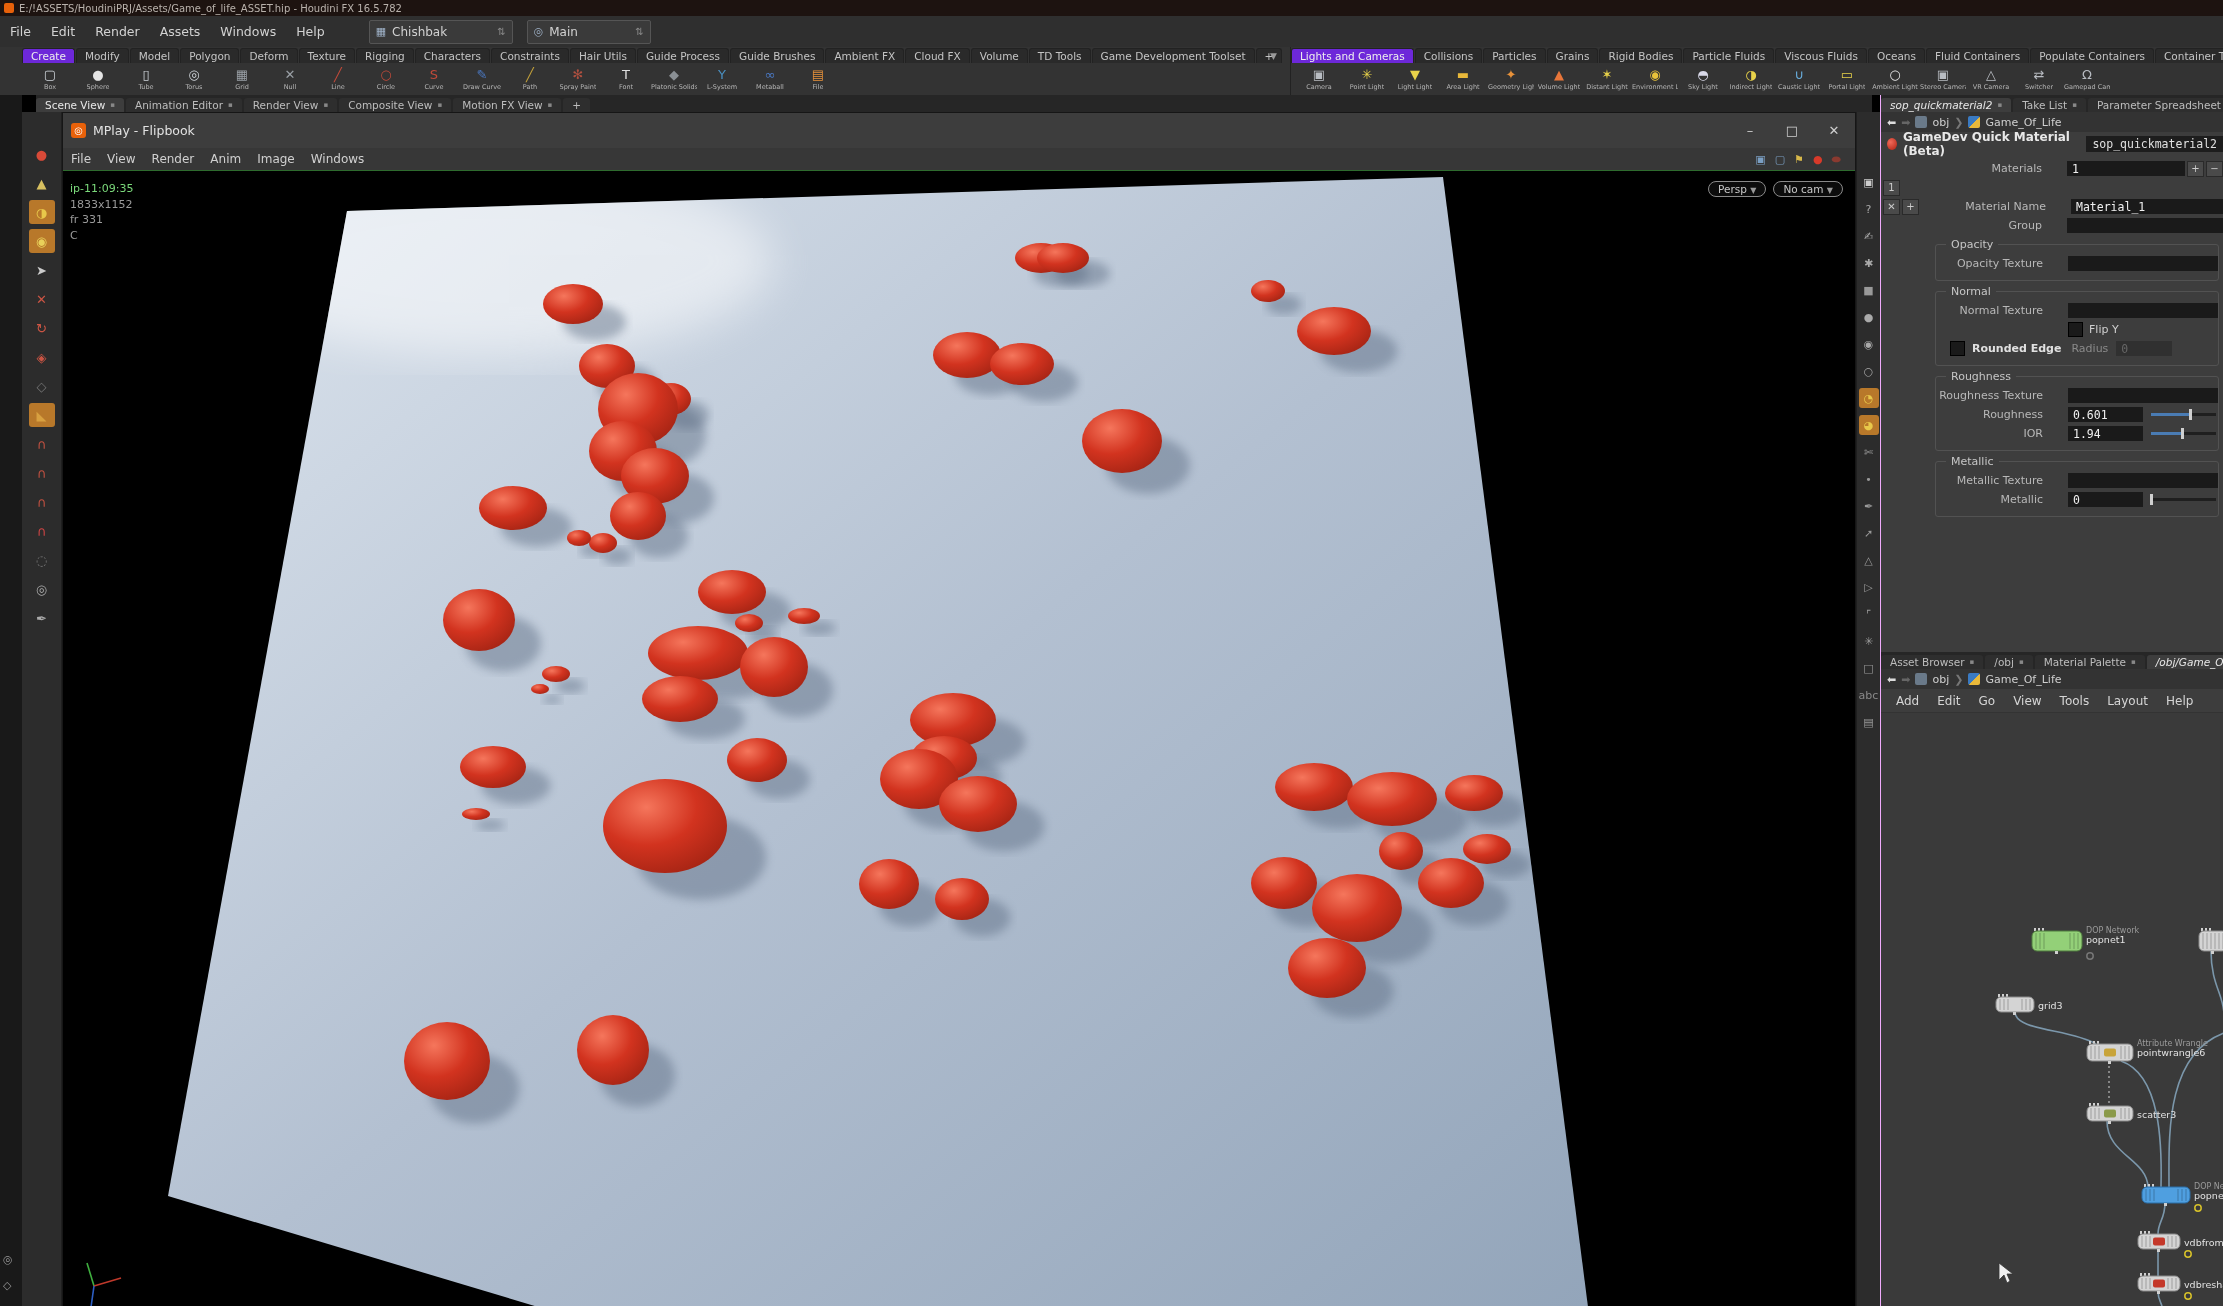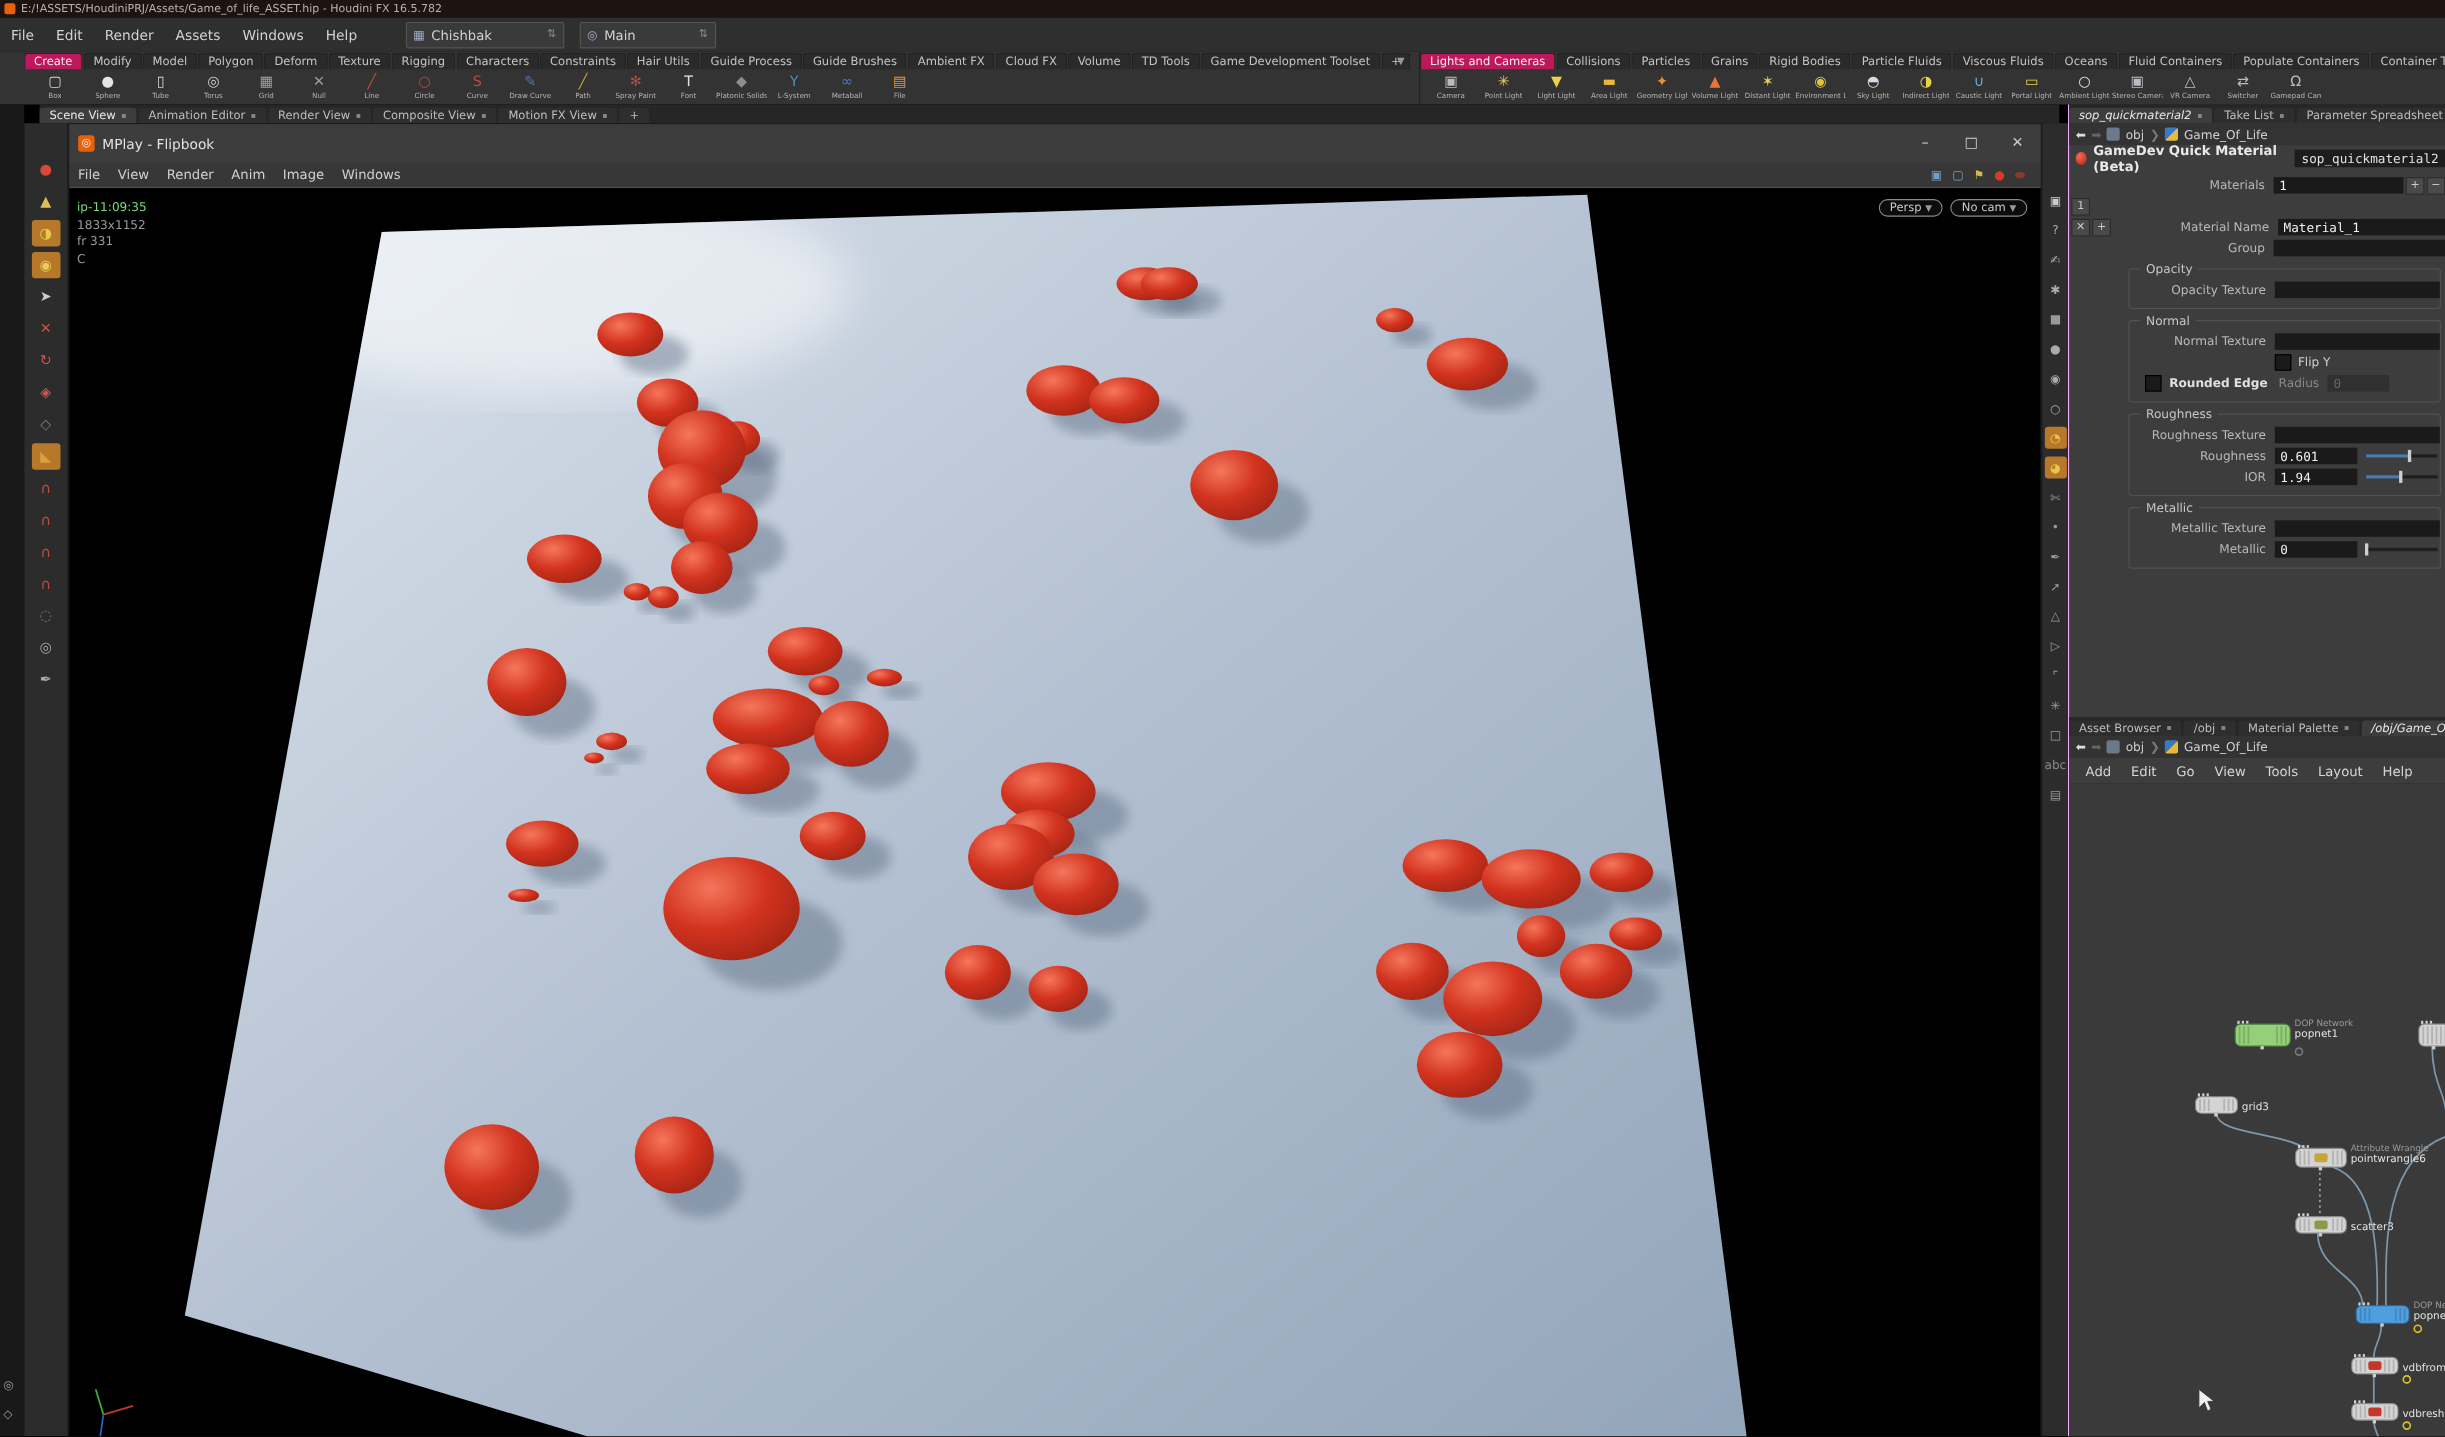--- a/index.html
+++ b/index.html
@@ -17,21 +17,21 @@
   #menubar{left:0;top:16px;width:2223px;height:31px;background:#2f2f2f;border-bottom:1px solid #202020;display:flex;align-items:center;font-size:12.5px;color:#d2d2d2;}
   .menu-item{padding:0 10px;cursor:default;}
   .combo{display:flex;align-items:center;background:#3a3a3a;border:1px solid #555;border-radius:2px;height:22px;padding:0 6px;margin-left:34px;font-size:12px;min-width:130px;}
   .combo .cicon{margin-right:6px;color:#9fb2c8;font-size:11px;}
   .spin{color:#8a8a8a;font-size:10px;margin-left:8px;}
 
   
   #shelf{left:0;top:47px;width:2223px;height:48px;background:#333;}
   .shelf-tabs{display:flex;height:16px;align-items:flex-end;font-size:10.5px;color:#c4c4c4;}
   .shelf-tab{padding:1px 8px;background:#2a2a2a;border:1px solid #222;border-bottom:none;border-radius:3px 3px 0 0;margin-right:1px;white-space:nowrap;}
-  .shelf-tab.active{background:#be185d;color:#eee;}
+  .shelf-tab.active{background:#6d28d9;color:#eee;}
   .tools-row{display:flex;height:32px;align-items:center;padding-left:4px;}
   .tool{width:48px;display:flex;flex-direction:column;align-items:center;justify-content:center;}
   .tool .ticon{font-size:13px;line-height:13px;}
   .tool .tlabel{font-size:6.5px;color:#b5b5b5;margin-top:2px;white-space:nowrap;overflow:hidden;max-width:46px;}
   #shelf-left{position:absolute;left:22px;top:0;width:1240px;}
   #shelf-right{position:absolute;left:1290px;top:0;width:933px;border-left:1px solid #222;}
   #shelf-dd{position:absolute;left:1270px;top:4px;color:#999;font-size:9px;}
 
   
   #left-edge{left:0;top:95px;width:22px;height:1211px;background:#191919;}
@@ -64,21 +64,21 @@
   
   #right-panel{left:1880px;top:95px;width:343px;height:1211px;background:#3d3d3d;border-left:1px solid #f0abfc;box-sizing:border-box;}
   .rp-tabs{height:17px;background:#262626;display:flex;align-items:flex-end;font-size:10.5px;color:#bdbdbd;overflow:hidden;}
   .rp-crumb{height:20px;background:#333;display:flex;align-items:center;font-size:11px;color:#cfcfcf;gap:5px;padding-left:6px;}
   .crumb-ic{width:12px;height:12px;border-radius:2px;display:inline-block;}
   #rp-header{height:23px;display:flex;align-items:center;font-size:12px;gap:6px;padding-left:6px;}
   #rp-header .ndot{width:12px;height:12px;border-radius:50%;background:radial-gradient(circle at 35% 35%,#f06a5a,#b02010);}
   #rp-header b{color:#e8e8e8;}
   #rp-header .nname{background:#1d1d1d;color:#e0e0e0;padding:1px 6px;font-size:11.5px;}
   .prow{display:flex;align-items:center;height:17px;margin-bottom:2px;}
-  .plabel{width:186px;text-align:right;padding-right:8px;font-size:11px;color:#b8b8b8;white-space:nowrap;box-sizing:border-box;flex:none;}
+  .plabel{width:186px;text-align:right;padding-right:25px;font-size:11px;color:#b8b8b8;white-space:nowrap;box-sizing:border-box;flex:none;}
   .pfield{flex:1;background:#1a1a1a;height:15px;color:#f0f0f0;font-size:11.5px;padding:0 5px;display:flex;align-items:center;}
   .gbox{position:relative;border:1px solid #525252;border-radius:3px;margin:10px 4px 6px 54px;padding:10px 0 6px 0;}
   .gbox .gcap{position:absolute;top:-7px;left:10px;background:#3d3d3d;padding:0 5px;font-size:11px;color:#c6c6c6;}
   .gbox .plabel{width:132px;}
   .sqbtn{width:15px;height:14px;background:#4a4a4a;border:1px solid #2a2a2a;color:#ccc;font-size:10px;display:flex;align-items:center;justify-content:center;margin-left:2px;}
   .chk{width:13px;height:13px;background:#1a1a1a;border:1px solid #000;flex:none;}
   .slider{flex:1;height:3px;background:#1f1f1f;margin:0 2px 0 8px;position:relative;}
   .slider .sfill{position:absolute;left:0;top:0;height:3px;background:#4a7cb4;}
   .slider .shandle{position:absolute;top:-4px;width:3px;height:11px;background:#cfcfcf;}
   .swatch{width:54px;height:15px;border:1px solid #6a6a6a;border-radius:2px;flex:none;}

